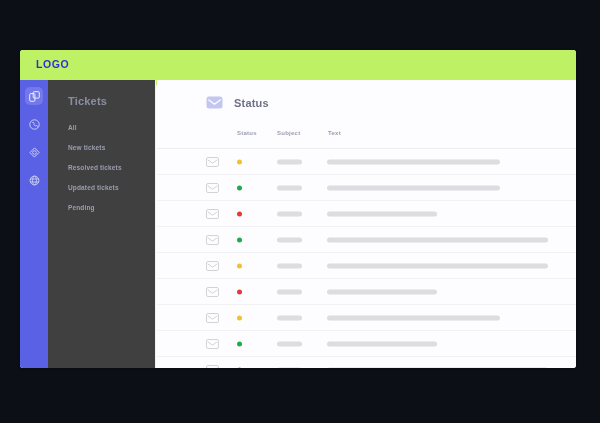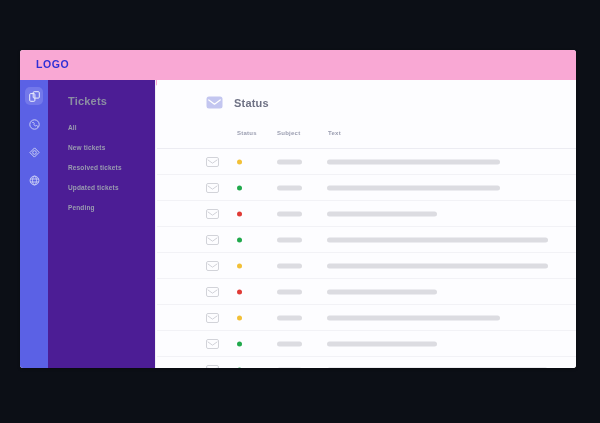--- a/index.html
+++ b/index.html
@@ -27,21 +27,21 @@
     overflow: hidden;
     box-shadow: 0 1px 3px rgba(0,0,0,0.35);
   }
 
   
   .topbar {
     position: absolute;
     left: 0; top: 0;
     width: 100%;
     height: 36px;
-    background: #f9a8d4;
+    background: #bef264;
     border-bottom: 1px solid #edeef4;
     box-sizing: border-box;
   }
   .logo {
     position: absolute;
     left: 16px;
     top: 8px;
     font-size: 10.5px;
     font-weight: bold;
     letter-spacing: 0.6px;
@@ -72,21 +72,21 @@
   }
   .rail-icon svg { display: block; }
 
   
   .nav-col {
     position: absolute;
     left: 28px;
     top: 30px;
     width: 108px;
     height: 288px;
-    background: #4c1d95;
+    background: #404040;
     border-right: 1px solid #f0f0f5;
     box-sizing: border-box;
   }
   .nav-title {
     position: absolute;
     left: 20px;
     top: 15px;
     font-size: 11px;
     font-weight: bold;
     color: #8b8ea3;

